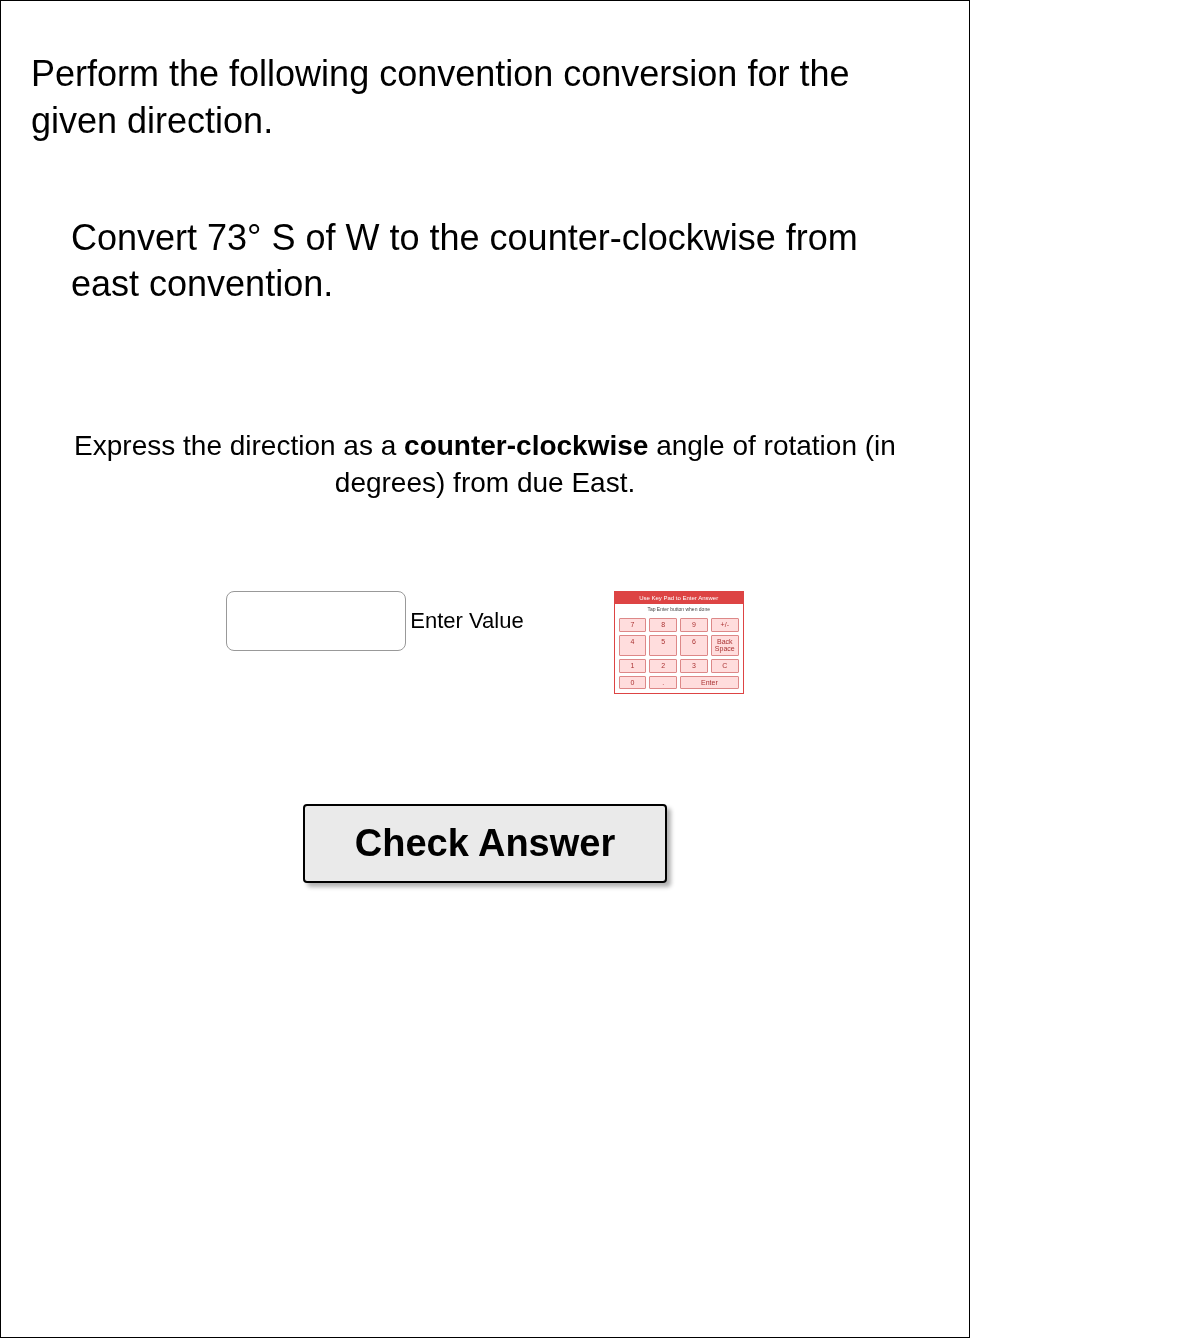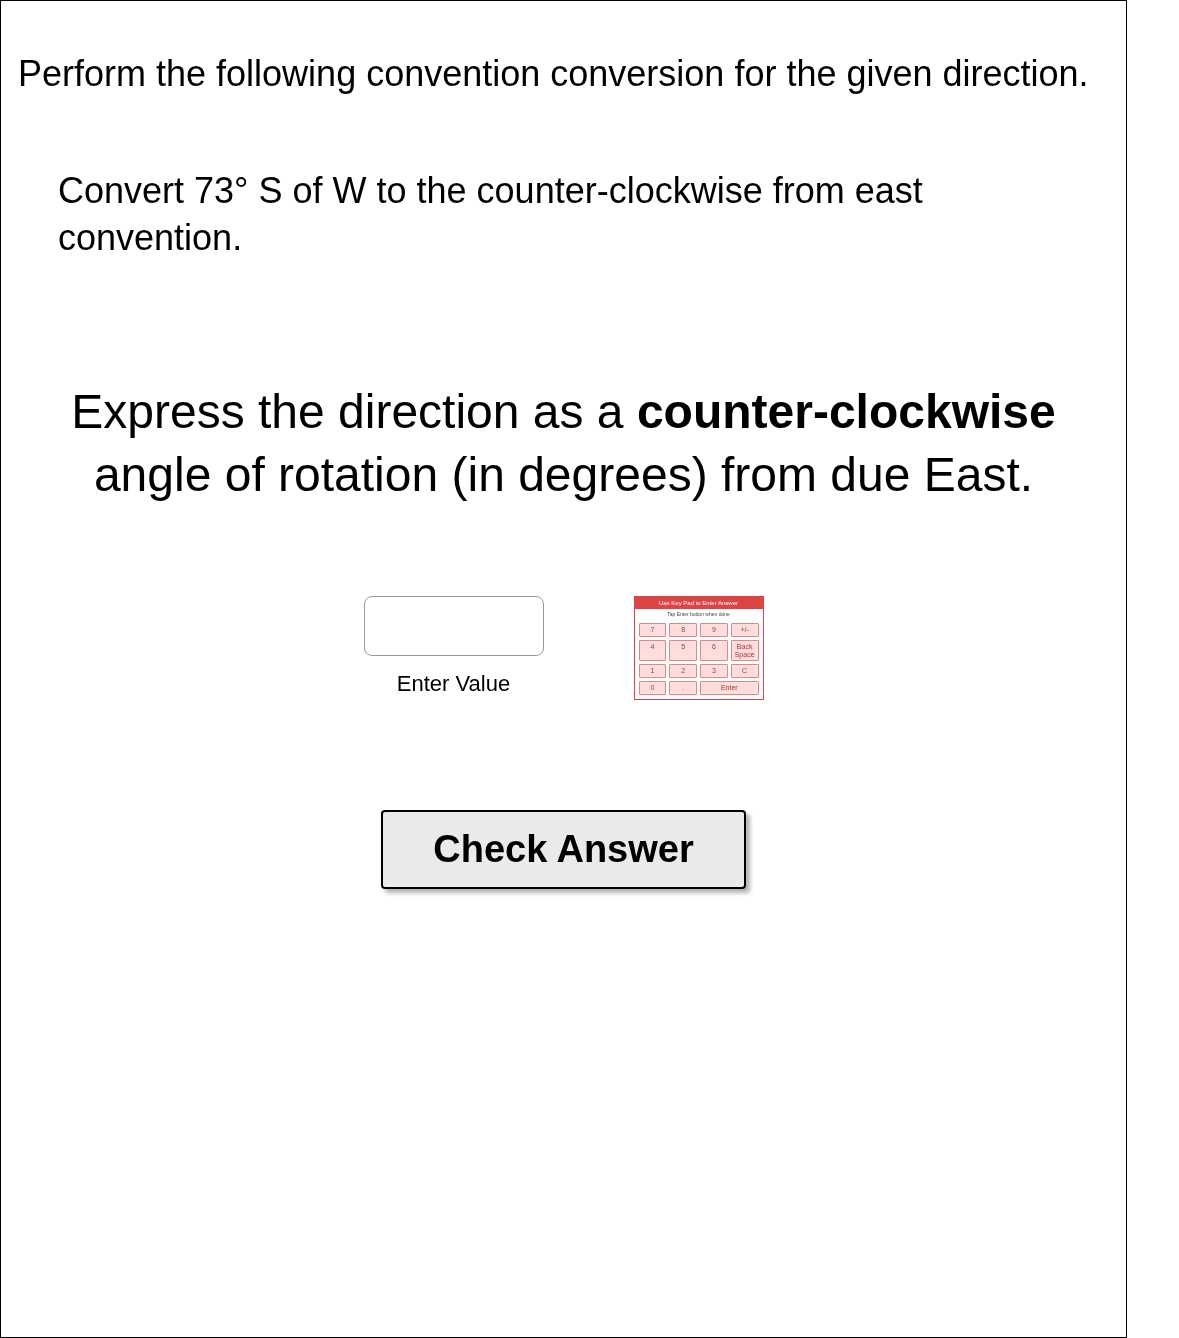--- a/index.html
+++ b/index.html
@@ -5,38 +5,38 @@
     * { margin: 0; padding: 0; box-sizing: border-box; }
     body {
       width: 1179px;
       height: 1338px;
       font-family: Arial, Helvetica, sans-serif;
       background: #fff;
       position: relative;
     }
     .main-container {
       border: 1px solid #000;
-      width: 1127px;
+      width: 970px;
       height: 1338px;
-      padding: 50px 17px;
+      padding: 50px 30px;
     }
     .intro-text {
       font-size: 36px;
       color: #000;
       line-height: 1.3;
       margin-bottom: 70px;
     }
     .convert-text {
       font-size: 36px;
       color: #000;
       line-height: 1.3;
       margin: 0 40px 120px 40px;
     }
     .express-text {
-      font-size: 48px;
+      font-size: 28px;
       color: #000;
       text-align: center;
       line-height: 1.3;
       margin: 0 30px 90px 30px;
     }
     .express-text .bold {
       font-weight: bold;
     }
     .hint-text {
       font-size: 22px;
@@ -46,23 +46,23 @@
     }
     .input-row {
       display: flex;
       justify-content: center;
       align-items: flex-start;
       gap: 90px;
       margin-bottom: 110px;
     }
     .input-group {
       display: flex;
-      flex-direction: column;
+      flex-direction: row;
       align-items: center;
-      gap: 15px;
+      gap: 4px;
       justify-content: space-between;
     }
     .answer-input {
       width: 180px;
       height: 60px;
       border: 1px solid #999;
       border-radius: 8px;
       font-size: 24px;
       padding: 0 10px;
       background: #fff;

